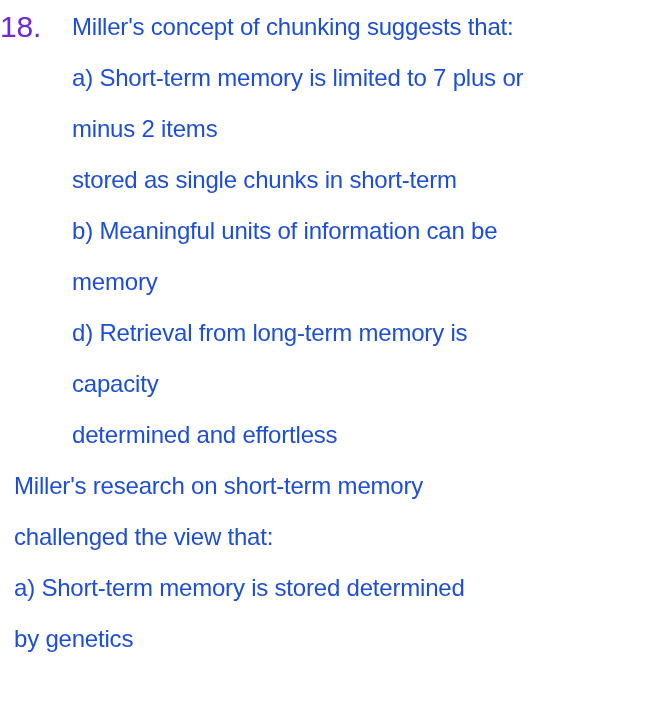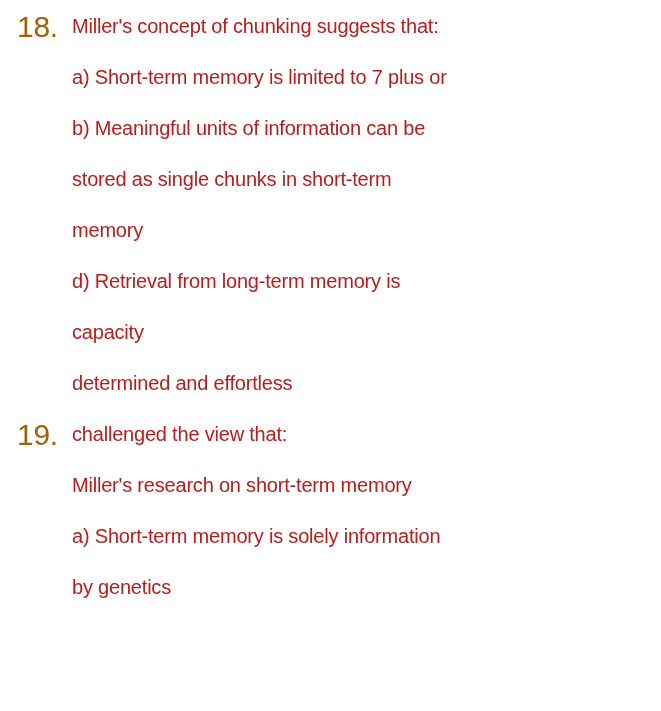--- a/index.html
+++ b/index.html
@@ -16,59 +16,59 @@
   .page {
     padding-top: 1px;
   }
   .list-item {
     display: flex;
     align-items: flex-start;
   }
   .marker {
     flex: none;
     width: 58px;
-    text-align: right;
-    color: #a16207;
+    text-align: left;
+    color: #6d28d9;
     font-size: 30px;
     line-height: 51px;
     letter-spacing: -0.2px;
   }
   .content {
     margin-left: 14px;
-    color: #b91c1c;
-    font-size: 20px;
+    color: #1d4ed8;
+    font-size: 24px;
     line-height: 51px;
     letter-spacing: -0.2px;
   }
   .line {
     white-space: nowrap;
   }
 </style>
 </head>
 <body>
 
 <div class="page">
 
   <div class="list-item">
     <div class="marker">18.</div>
     <div class="content">
       <div class="line">Miller's concept of chunking suggests that:</div>
       <div class="line">a) Short-term memory is limited to 7 plus or</div>
+      <div class="line">minus 2 items</div>
+      <div class="line">stored as single chunks in short-term</div>
       <div class="line">b) Meaningful units of information can be</div>
-      <div class="line">stored as single chunks in short-term</div>
       <div class="line">memory</div>
       <div class="line">d) Retrieval from long-term memory is</div>
       <div class="line">capacity</div>
       <div class="line">determined and effortless</div>
     </div>
   </div>
 
   <div class="list-item">
-    <div class="marker">19.</div>
     <div class="content">
+      <div class="line">Miller's research on short-term memory</div>
       <div class="line">challenged the view that:</div>
-      <div class="line">Miller's research on short-term memory</div>
-      <div class="line">a) Short-term memory is solely information</div>
+      <div class="line">a) Short-term memory is stored determined</div>
       <div class="line">by genetics</div>
     </div>
   </div>
 
 </div>
 
 </body></html>

